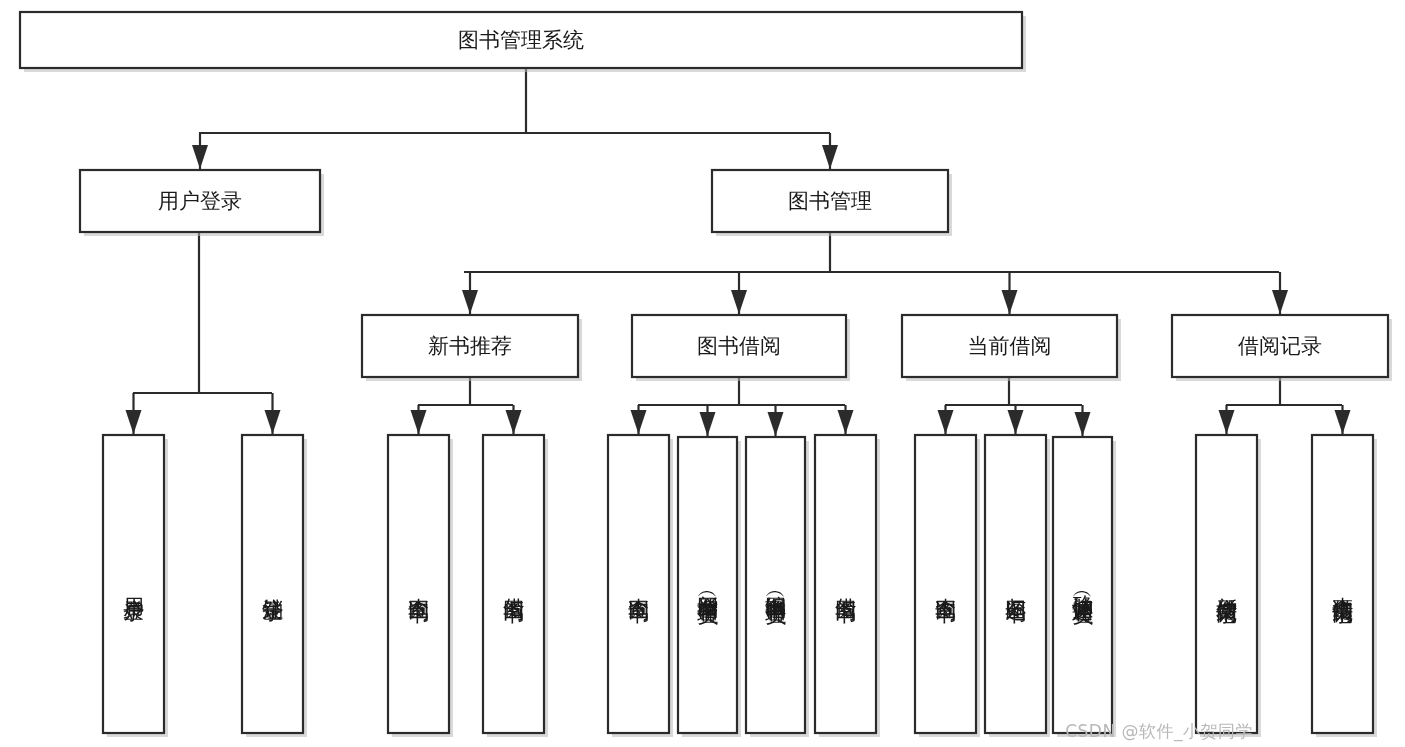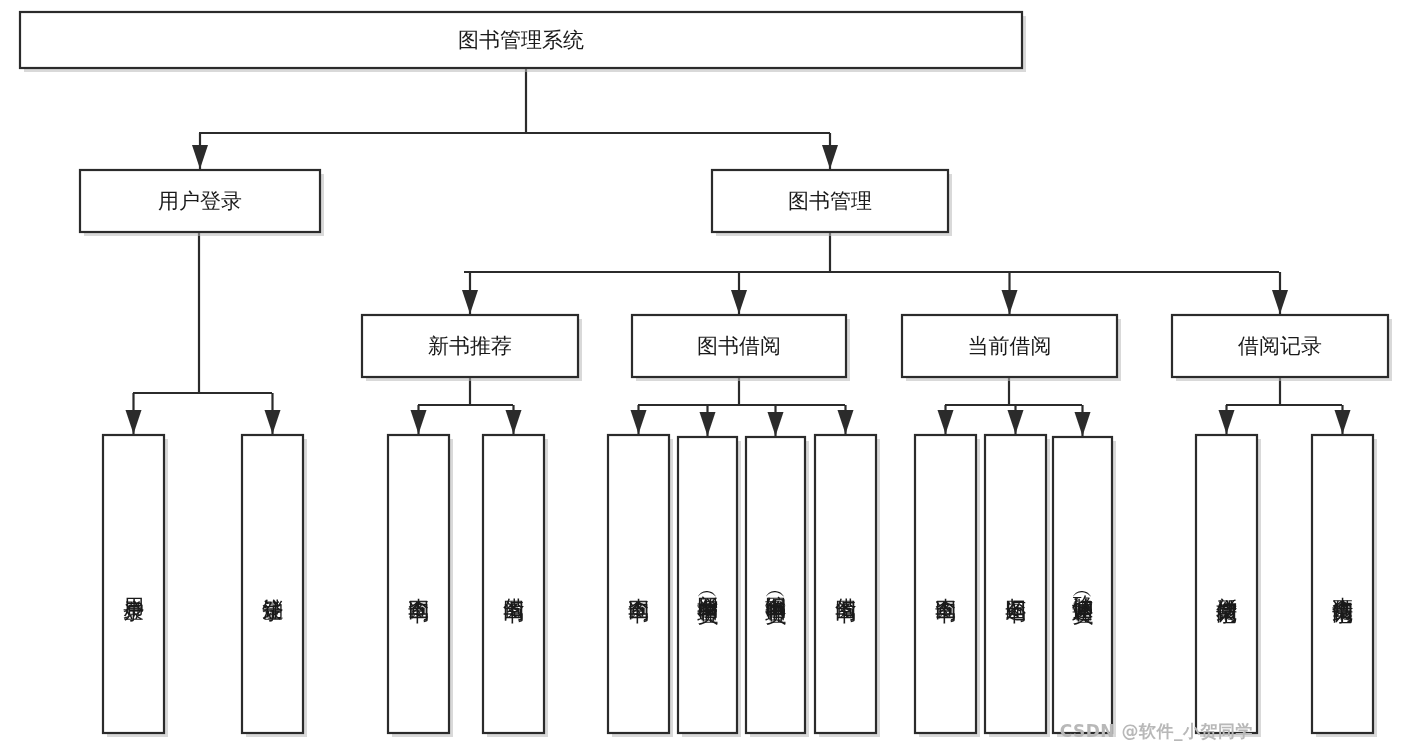--- a/index.html
+++ b/index.html
@@ -70,21 +70,20 @@
   }
   .watermark {
     position: absolute;
     right: 8px;
     bottom: 4px;
     font-family: "DejaVu Sans", "Liberation Sans", sans-serif;
     font-size: 17px;
     color: #b8b8b8;
     letter-spacing: 0.5px;
     white-space: nowrap;
-    font-weight: bold;
   }
 </style>
 </head>
 <body>
 
 <div id="diagram-root">
   <svg class="diagram-canvas" viewBox="0 0 1405 747">
     <g id="connectors-layer">
         <line x1="526" y1="68" x2="526" y2="133" class="connector"></line>
         <line x1="199" y1="133" x2="830" y2="133" class="connector"></line>

